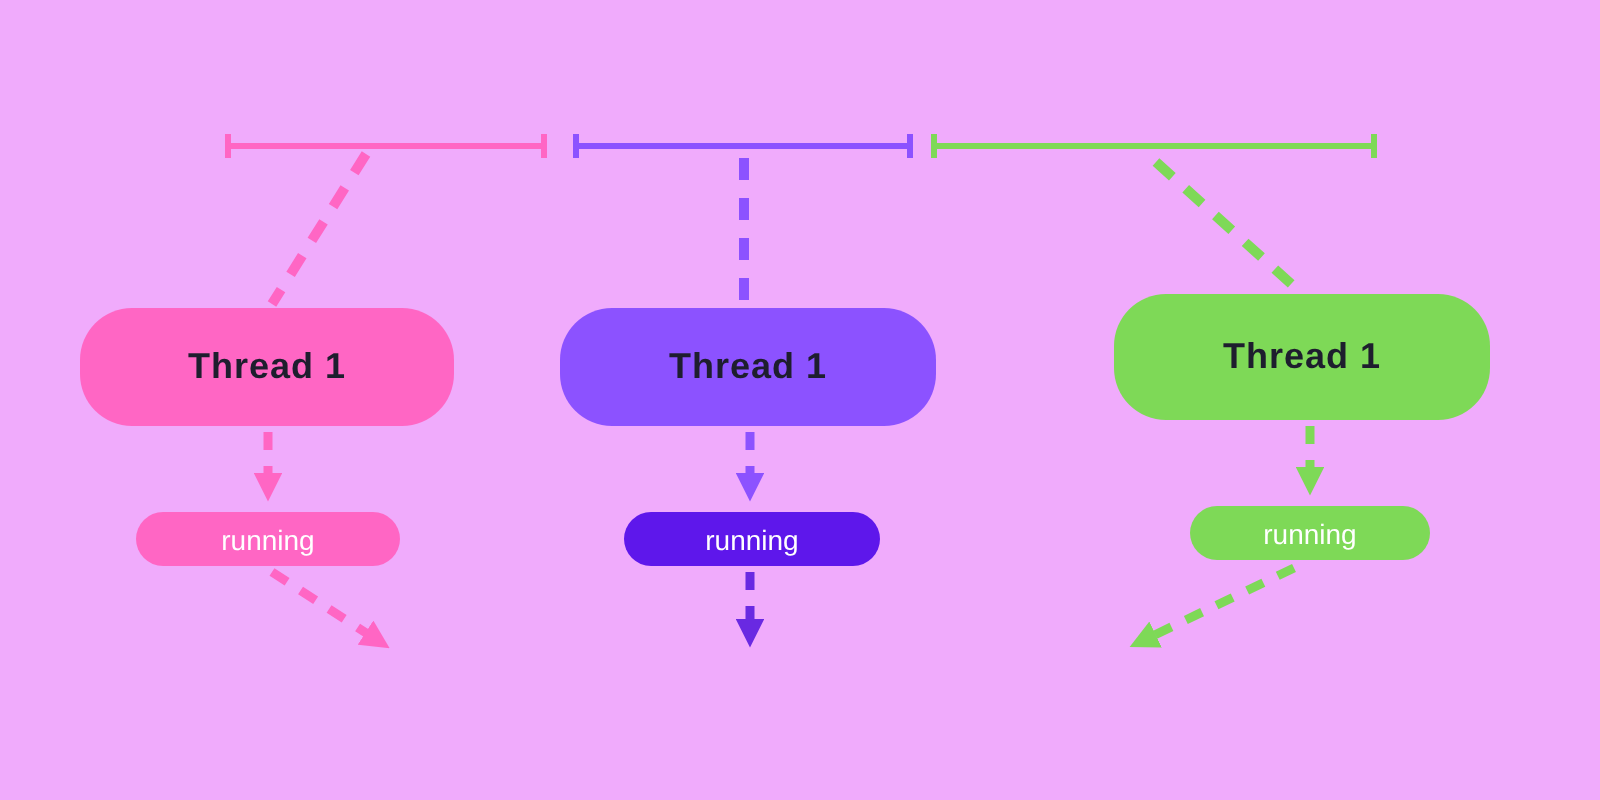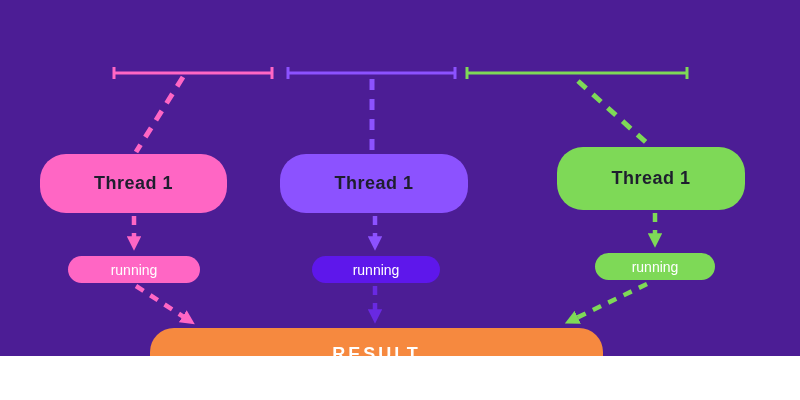--- a/index.html
+++ b/index.html
@@ -1,20 +1,20 @@
 <!DOCTYPE html>
 <html><head>
 <meta charset="utf-8">
 <style>
   html, body { margin: 0; padding: 0; }
   .canvas {
     position: relative;
     width: 800px;
-    height: 356px;
-    background: #4c1d95;
+    height: 400px;
+    background: #f0abfc;
     overflow: hidden;
     font-family: "Liberation Sans", "DejaVu Sans", sans-serif;
   }
   .connector-layer {
     position: absolute;
     left: 0; top: 0;
     width: 800px; height: 400px;
   }
   .node {
     position: absolute;
@@ -116,17 +116,14 @@
   <div class="node status-badge pink">
     <span>running</span>
   </div>
   <div class="node status-badge purple">
     <span>running</span>
   </div>
   <div class="node status-badge green">
     <span>running</span>
   </div>
 
-  <div class="node result-box">
-    <span>RESULT</span>
-  </div>
 
 </div>
 
 </body></html>

